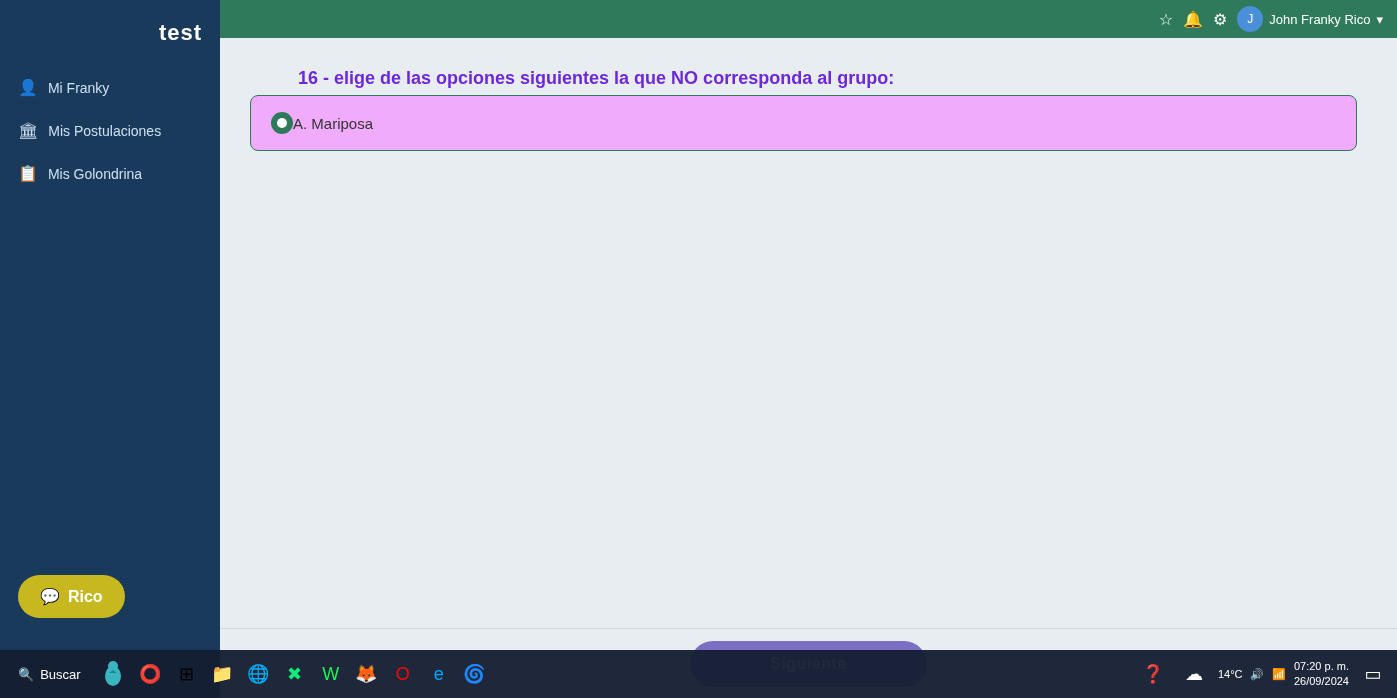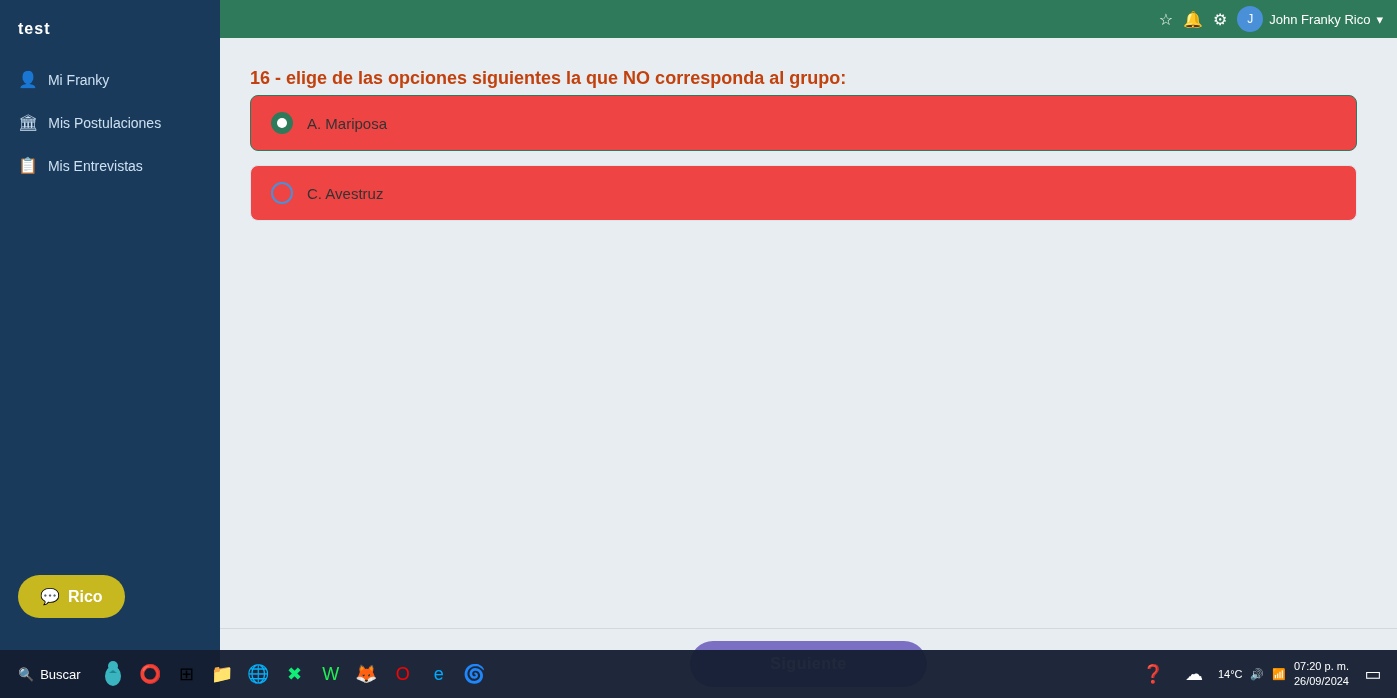--- a/index.html
+++ b/index.html
@@ -11,24 +11,25 @@
       min-width: 220px;
       background: #1a3a5c;
       height: 100%;
       display: flex;
       flex-direction: column;
       padding-top: 10px;
       position: relative;
     }
     .sidebar-logo {
       color: white;
-      font-size: 16px;
+      font-size: 22px;
       font-weight: bold;
       padding: 10px 18px 20px;
       letter-spacing: 1px;
+      text-align: right;
     }
     .sidebar-item {
       display: flex;
       align-items: center;
       gap: 10px;
       padding: 12px 18px;
       color: #cce0f0;
       font-size: 14px;
       cursor: pointer;
     }
@@ -98,33 +99,33 @@
     }
 
     
     .content-area::-webkit-scrollbar { width: 8px; }
     .content-area::-webkit-scrollbar-track { background: #dde3ea; }
     .content-area::-webkit-scrollbar-thumb { background: #aab5c0; border-radius: 4px; }
 
     .question-number {
       font-size: 18px;
       font-weight: 600;
-      color: #c2410c;
+      color: #6d28d9;
       margin-bottom: 6px;
+      margin-left: 48px;
     }
 
     .option-item {
-      background: #ef4444;
+      background: #f0abfc;
       border: 1.5px solid #dde3ea;
       border-radius: 8px;
       padding: 16px 20px;
       margin-bottom: 14px;
       display: flex;
       align-items: center;
-      gap: 14px;
       cursor: pointer;
       font-size: 15px;
       color: #333;
       transition: border-color 0.2s;
     }
     .option-item.selected { border-color: #2e7a5a; }
 
     .radio-outer {
       width: 22px;
       height: 22px;
@@ -227,21 +228,21 @@
   <div class="sidebar-item">
     <span class="icon">👤</span>
     <span>Mi Franky</span>
   </div>
   <div class="sidebar-item">
     <span class="icon">🏛</span>
     <span>Mis Postulaciones</span>
   </div>
   <div class="sidebar-item">
     <span class="icon">📋</span>
-    <span>Mis Entrevistas</span>
+    <span>Mis Golondrina</span>
   </div>
 
   <button class="chat-btn">
     <span>💬</span>
     <span>Rico</span>
   </button>
 </div>
 
 <div class="main">
   <div class="top-bar">
@@ -257,24 +258,20 @@
 
   <div class="content-area">
     <div class="question-number">16 - elige de las opciones siguientes la que NO corresponda al grupo:</div>
 
     <div id="options-container">
         <div class="option-item selected">
           <div class="radio-outer selected">
             <div class="radio-inner"></div>
           </div>
           <span>A. Mariposa</span>
-        </div>
-        <div class="option-item">
-          <div class="radio-outer"></div>
-          <span>C. Avestruz</span>
         </div>
       </div>
 
     <div style="height:20px"></div>
   </div>
 
   <div class="bottom-bar">
     <button class="siguiente-btn">Siguiente</button>
   </div>
 </div>

